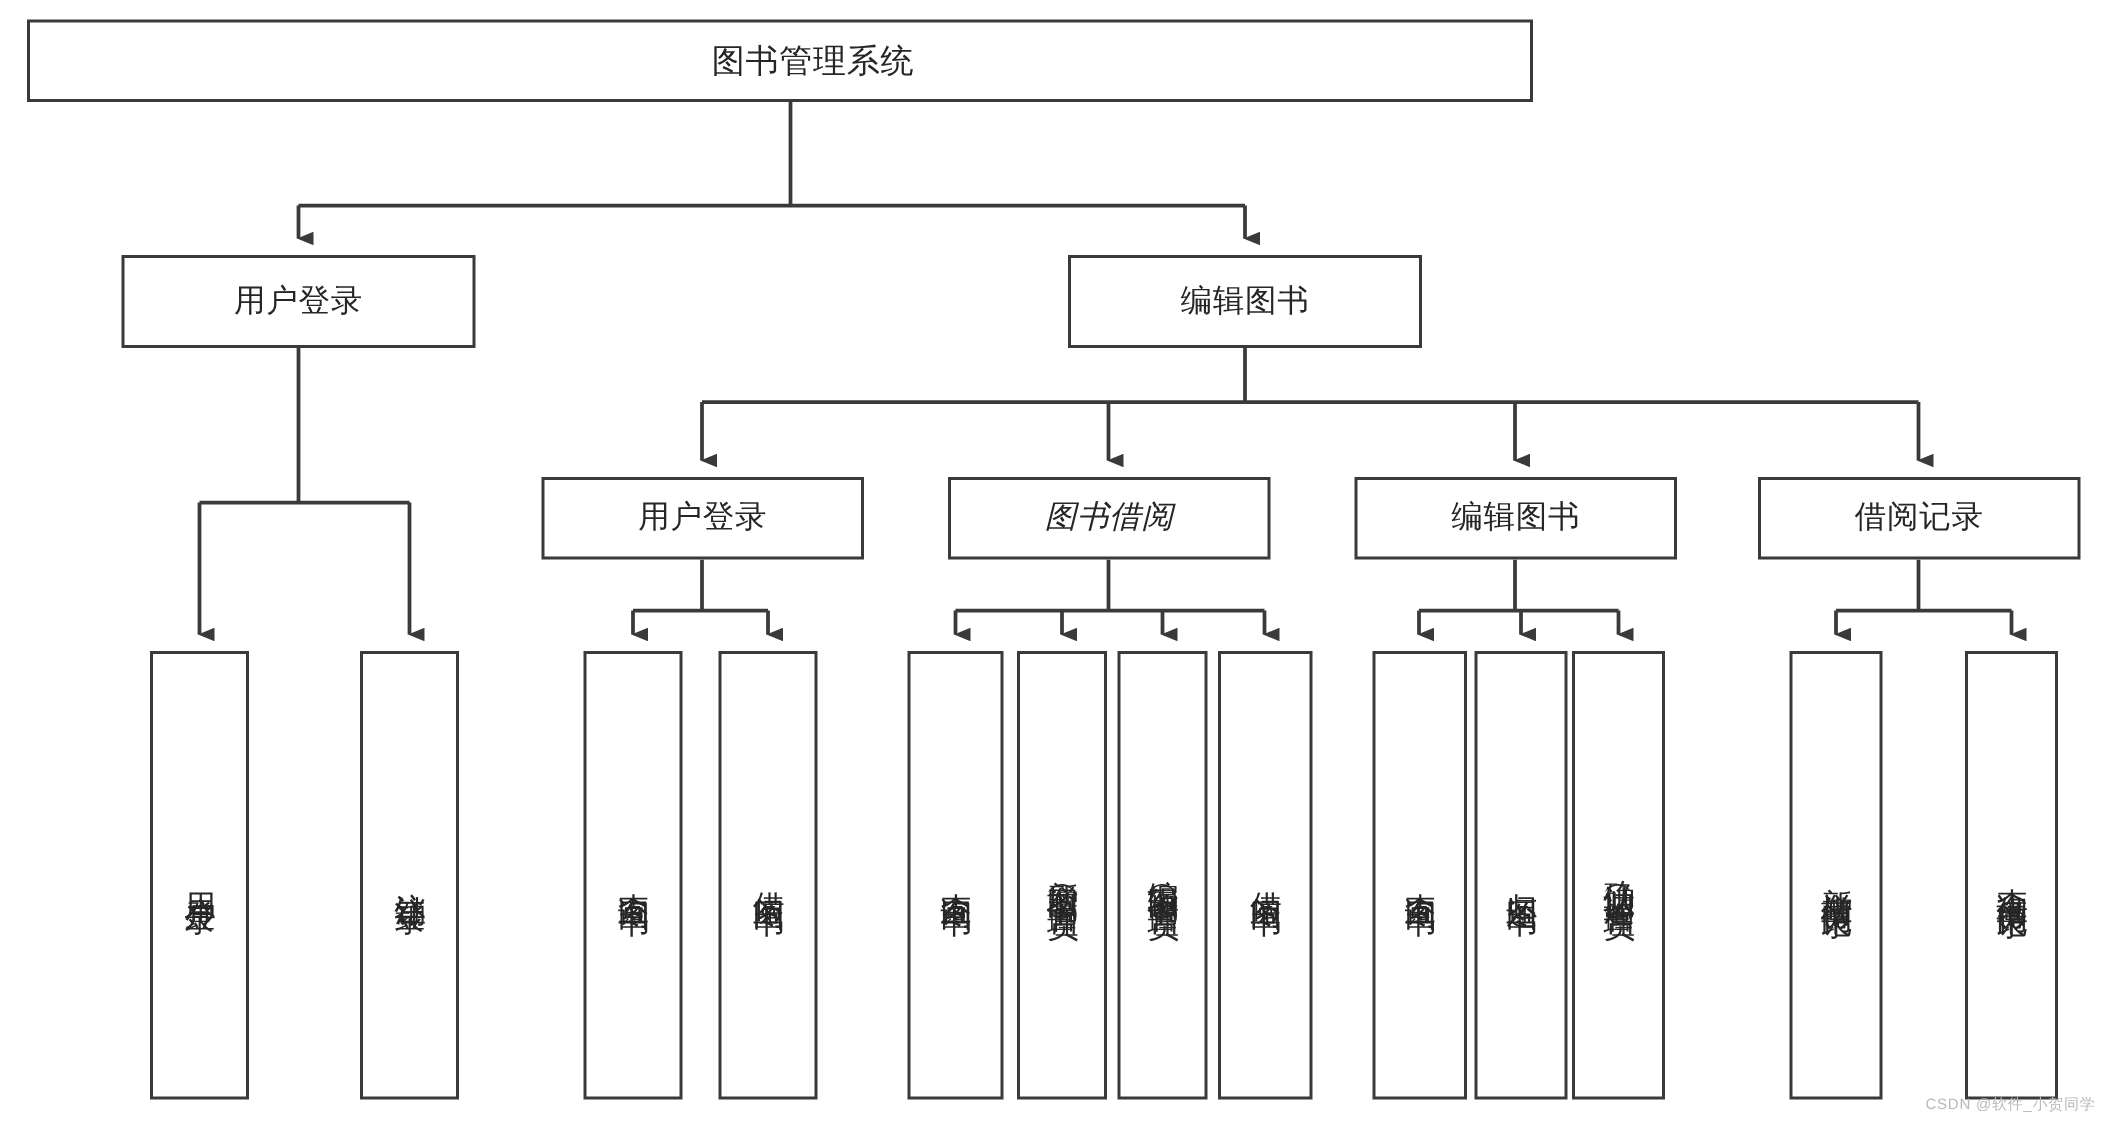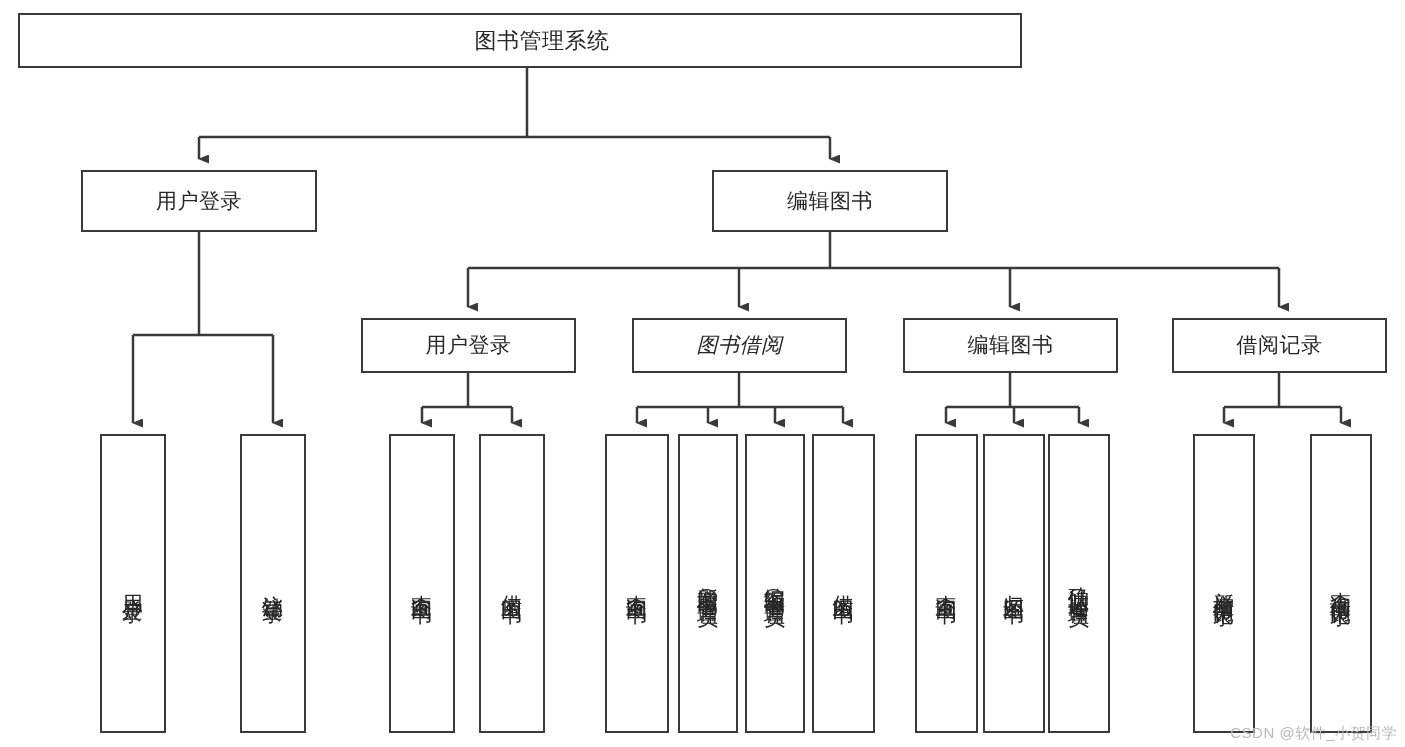--- a/index.html
+++ b/index.html
@@ -60,21 +60,21 @@
     text-orientation: upright;
     font-size: 21px;
     letter-spacing: 3px;
     line-height: 1;
     white-space: nowrap;
   }
   #watermark {
     position: absolute;
     right: 8px;
     bottom: 4px;
-    font-size: 15px;
+    font-size: 10px;
     color: #b9b9b9;
     letter-spacing: 0.5px;
     white-space: nowrap;
   }
 </style>
 </head>
 <body>
 
 <div id="diagram-root">
 

